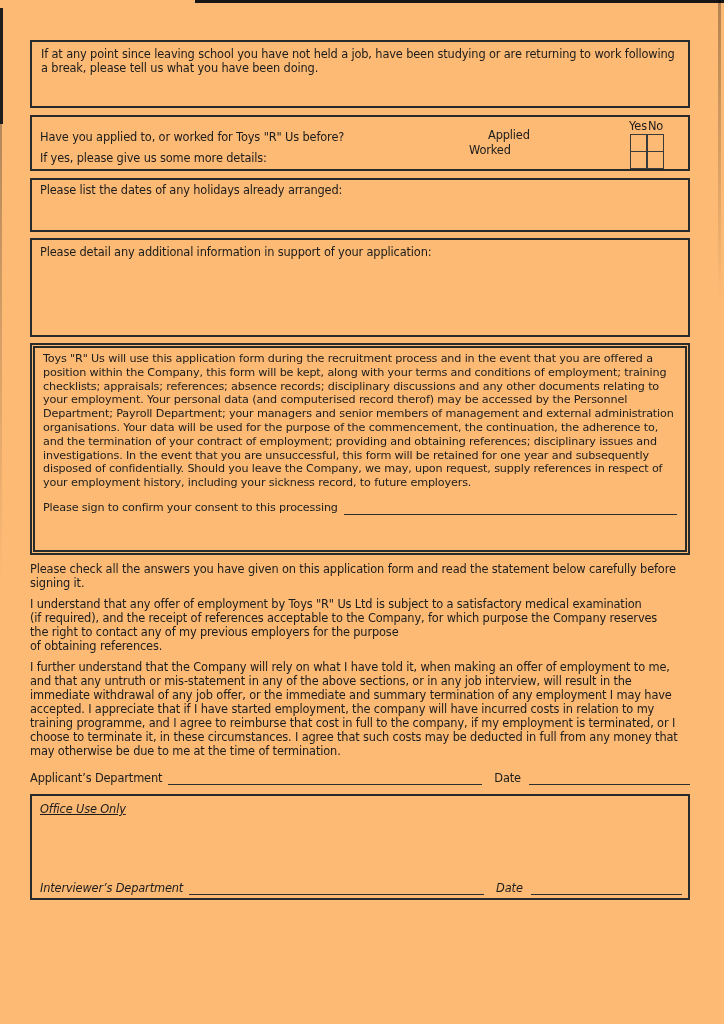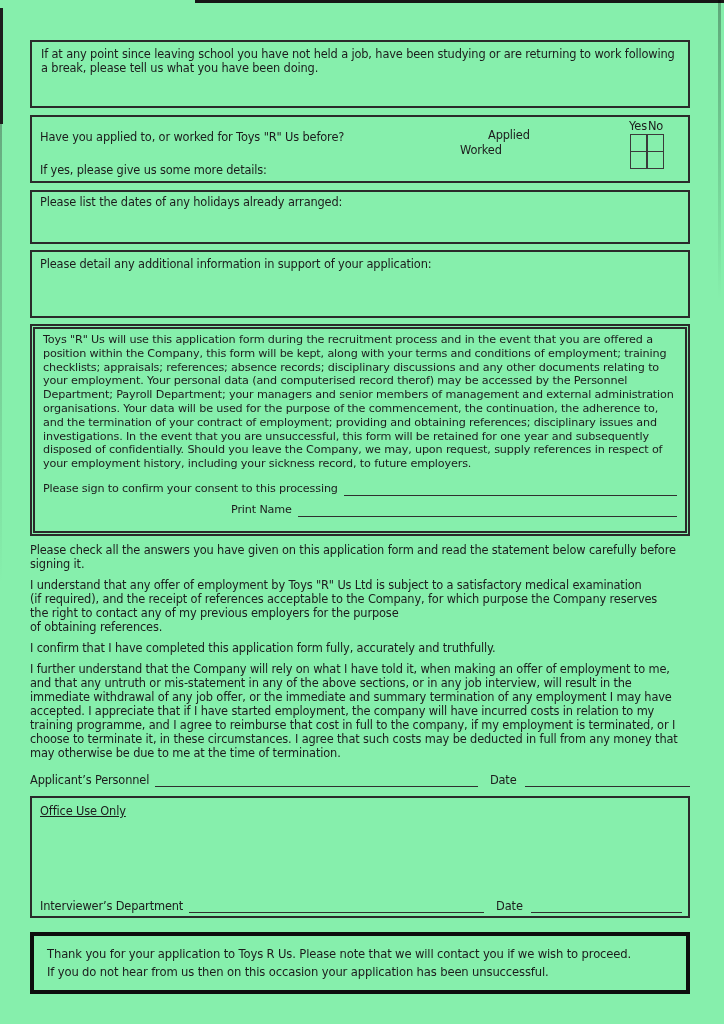--- a/index.html
+++ b/index.html
@@ -1,49 +1,49 @@
 <!DOCTYPE html>
 <html><head>
 <meta charset="utf-8">
 <style>
   html,body { margin:0; padding:0; background:#e8e8e8; }
   .page {
-    position:relative; width:724px; height:1024px; background:#86efac;
+    position:relative; width:724px; height:1024px; background:#fdba74;
     overflow:hidden; font-family:"DejaVu Sans", sans-serif; color:#1c1c1c;
     font-size:11.4px; line-height:14px; letter-spacing:-0.15px;
   }
   .content { position:absolute; left:30px; top:40px; width:660px; }
   .box { box-sizing:border-box; width:100%; border:2px solid #2a2a2a; position:relative; background:transparent; }
   .box p { margin:0; }
   .box1 { height:68px; padding:5px 9px; margin-bottom:7px; }
-  .box2 { height:68px; margin-bottom:7px; }
+  .box2 { height:56px; margin-bottom:7px; }
   .box3 { height:54px; padding:3px 8px; margin-bottom:6px; }
-  .box4 { height:68px; padding:5px 8px; margin-bottom:6px; }
+  .box4 { height:99px; padding:5px 8px; margin-bottom:6px; }
   .double { border:5px double #2a2a2a; min-height:212px; padding:4px 8px 6px; margin-bottom:6px;
             font-size:11.2px; line-height:13.8px; }
   .q { position:absolute; left:8px; top:13px; }
   .rowlabel-applied { position:absolute; left:456px; top:11px; }
-  .rowlabel-worked  { position:absolute; left:428px; top:26px; }
+  .rowlabel-worked  { position:absolute; left:437px; top:26px; }
   .yn { position:absolute; top:2px; right:24px; display:flex; gap:0; }
   .yn-col { text-align:center; }
   .yn-label { margin-bottom:1px; }
   .yn-boxes { width:15px; height:33px; border:1.5px solid #3a3a3a; margin:0 auto; box-sizing:content-box; }
   .yn-cell { height:16px; }
   .yn-cell.top { border-bottom:1.5px solid #3a3a3a; }
   .followup { position:absolute; left:8px; bottom:4px; }
   .para { margin:7px 0; }
   .pre { white-space:pre-line; }
   .fill { border-bottom:1.6px solid #2f2f2f; height:13px; }
   .sigline { display:flex; align-items:flex-end; margin-top:11px; }
   .sigline .fill { flex:1; margin-left:6px; }
   .printname { padding-left:188px; margin-top:7px; }
   .sigrow { display:flex; align-items:flex-end; margin:13px 0 9px; }
   .sigrow .fill.long  { flex:1.95; margin-left:6px; margin-right:12px; }
   .sigrow .fill.short { flex:1; margin-left:8px; }
-  .office { height:122px; margin:0 0 14px; }
+  .office { height:106px; margin:0 0 14px;font-style:italic; }
   .office-title { display:inline-block; margin:6px 0 0 8px; text-decoration:underline; }
   .office .sigrow { position:absolute; left:8px; right:6px; bottom:3px; margin:0; }
   .thick { border:4px solid #0e0e0e; padding:9px 13px; font-size:11.6px; line-height:18px; }
   
   .art-top   { position:absolute; left:195px; right:0; top:0; height:3px; background:#161616; }
   .art-left  { position:absolute; left:0; top:8px; width:3px; height:116px; background:#1d1d1d; }
   .art-left2 { position:absolute; left:0; top:124px; width:2px; height:460px;
                background:linear-gradient(#2a2a2a, rgba(0,0,0,0)); opacity:.35; }
   .art-right { position:absolute; right:3px; top:0; width:3px; height:300px;
                background:linear-gradient(rgba(0,0,0,.3), rgba(0,0,0,0)); }
@@ -94,50 +94,41 @@
     <div class="box box4">
       <p>Please detail any additional information in support of your application:</p>
     </div>
 
     <div class="box double">
       <p class="para" style="margin:0;">Toys "R" Us will use this application form during the recruitment process and in the event that you are offered a position within the Company, this form will be kept, along with your terms and conditions of employment; training checklists; appraisals; references; absence records; disciplinary discussions and any other documents relating to your employment. Your personal data (and computerised record therof) may be accessed by the Personnel Department; Payroll Department; your managers and senior members of management and external administration organisations. Your data will be used for the purpose of the commencement, the continuation, the adherence to, and the termination of your contract of employment; providing and obtaining references; disciplinary issues and investigations. In the event that you are unsuccessful, this form will be retained for one year and subsequently disposed of confidentially. Should you leave the Company, we may, upon request, supply references in respect of your employment history, including your sickness record, to future employers.</p>
       <div class="sigline">
         <span>Please sign to confirm your consent to this processing</span>
         <span class="fill"></span>
       </div>
-      <div class="sigline printname">
-        <span>Print Name</span>
-        <span class="fill"></span>
-      </div>
     </div>
 
     <p class="para">Please check all the answers you have given on this application form and read the statement below carefully before signing it.</p>
     <p class="para pre">I understand that any offer of employment by Toys "R" Us Ltd is subject to a satisfactory medical examination
 (if required), and the receipt of references acceptable to the Company, for which purpose the Company reserves
 the right to contact any of my previous employers for the purpose
 of obtaining references.</p>
-    <p class="para">I confirm that I have completed this application form fully, accurately and truthfully.</p>
     <p class="para">I further understand that the Company will rely on what I have told it, when making an offer of employment to me, and that any untruth or mis-statement in any of the above sections, or in any job interview, will result in the immediate withdrawal of any job offer, or the immediate and summary termination of any employment I may have accepted. I appreciate that if I have started employment, the company will have incurred costs in relation to my training programme, and I agree to reimburse that cost in full to the company, if my employment is terminated, or I choose to terminate it, in these circumstances. I agree that such costs may be deducted in full from any money that may otherwise be due to me at the time of termination.</p>
 
     <div class="sigrow">
-      <span>Applicant’s Personnel</span>
+      <span>Applicant’s Department</span>
       <span class="fill long"></span>
       <span>Date</span>
       <span class="fill short"></span>
     </div>
 
     <div class="box office">
       <div class="office-title">Office Use Only</div>
       <div class="sigrow">
         <span>Interviewer’s Department</span>
         <span class="fill long"></span>
         <span>Date</span>
         <span class="fill short"></span>
       </div>
     </div>
 
-    <div class="box thick">
-      <p class="pre">Thank you for your application to Toys R Us. Please note that we will contact you if we wish to proceed.
-If you do not hear from us then on this occasion your application has been unsuccessful.</p>
-    </div>
 
   </div>
 </div>
 
 </body></html>

